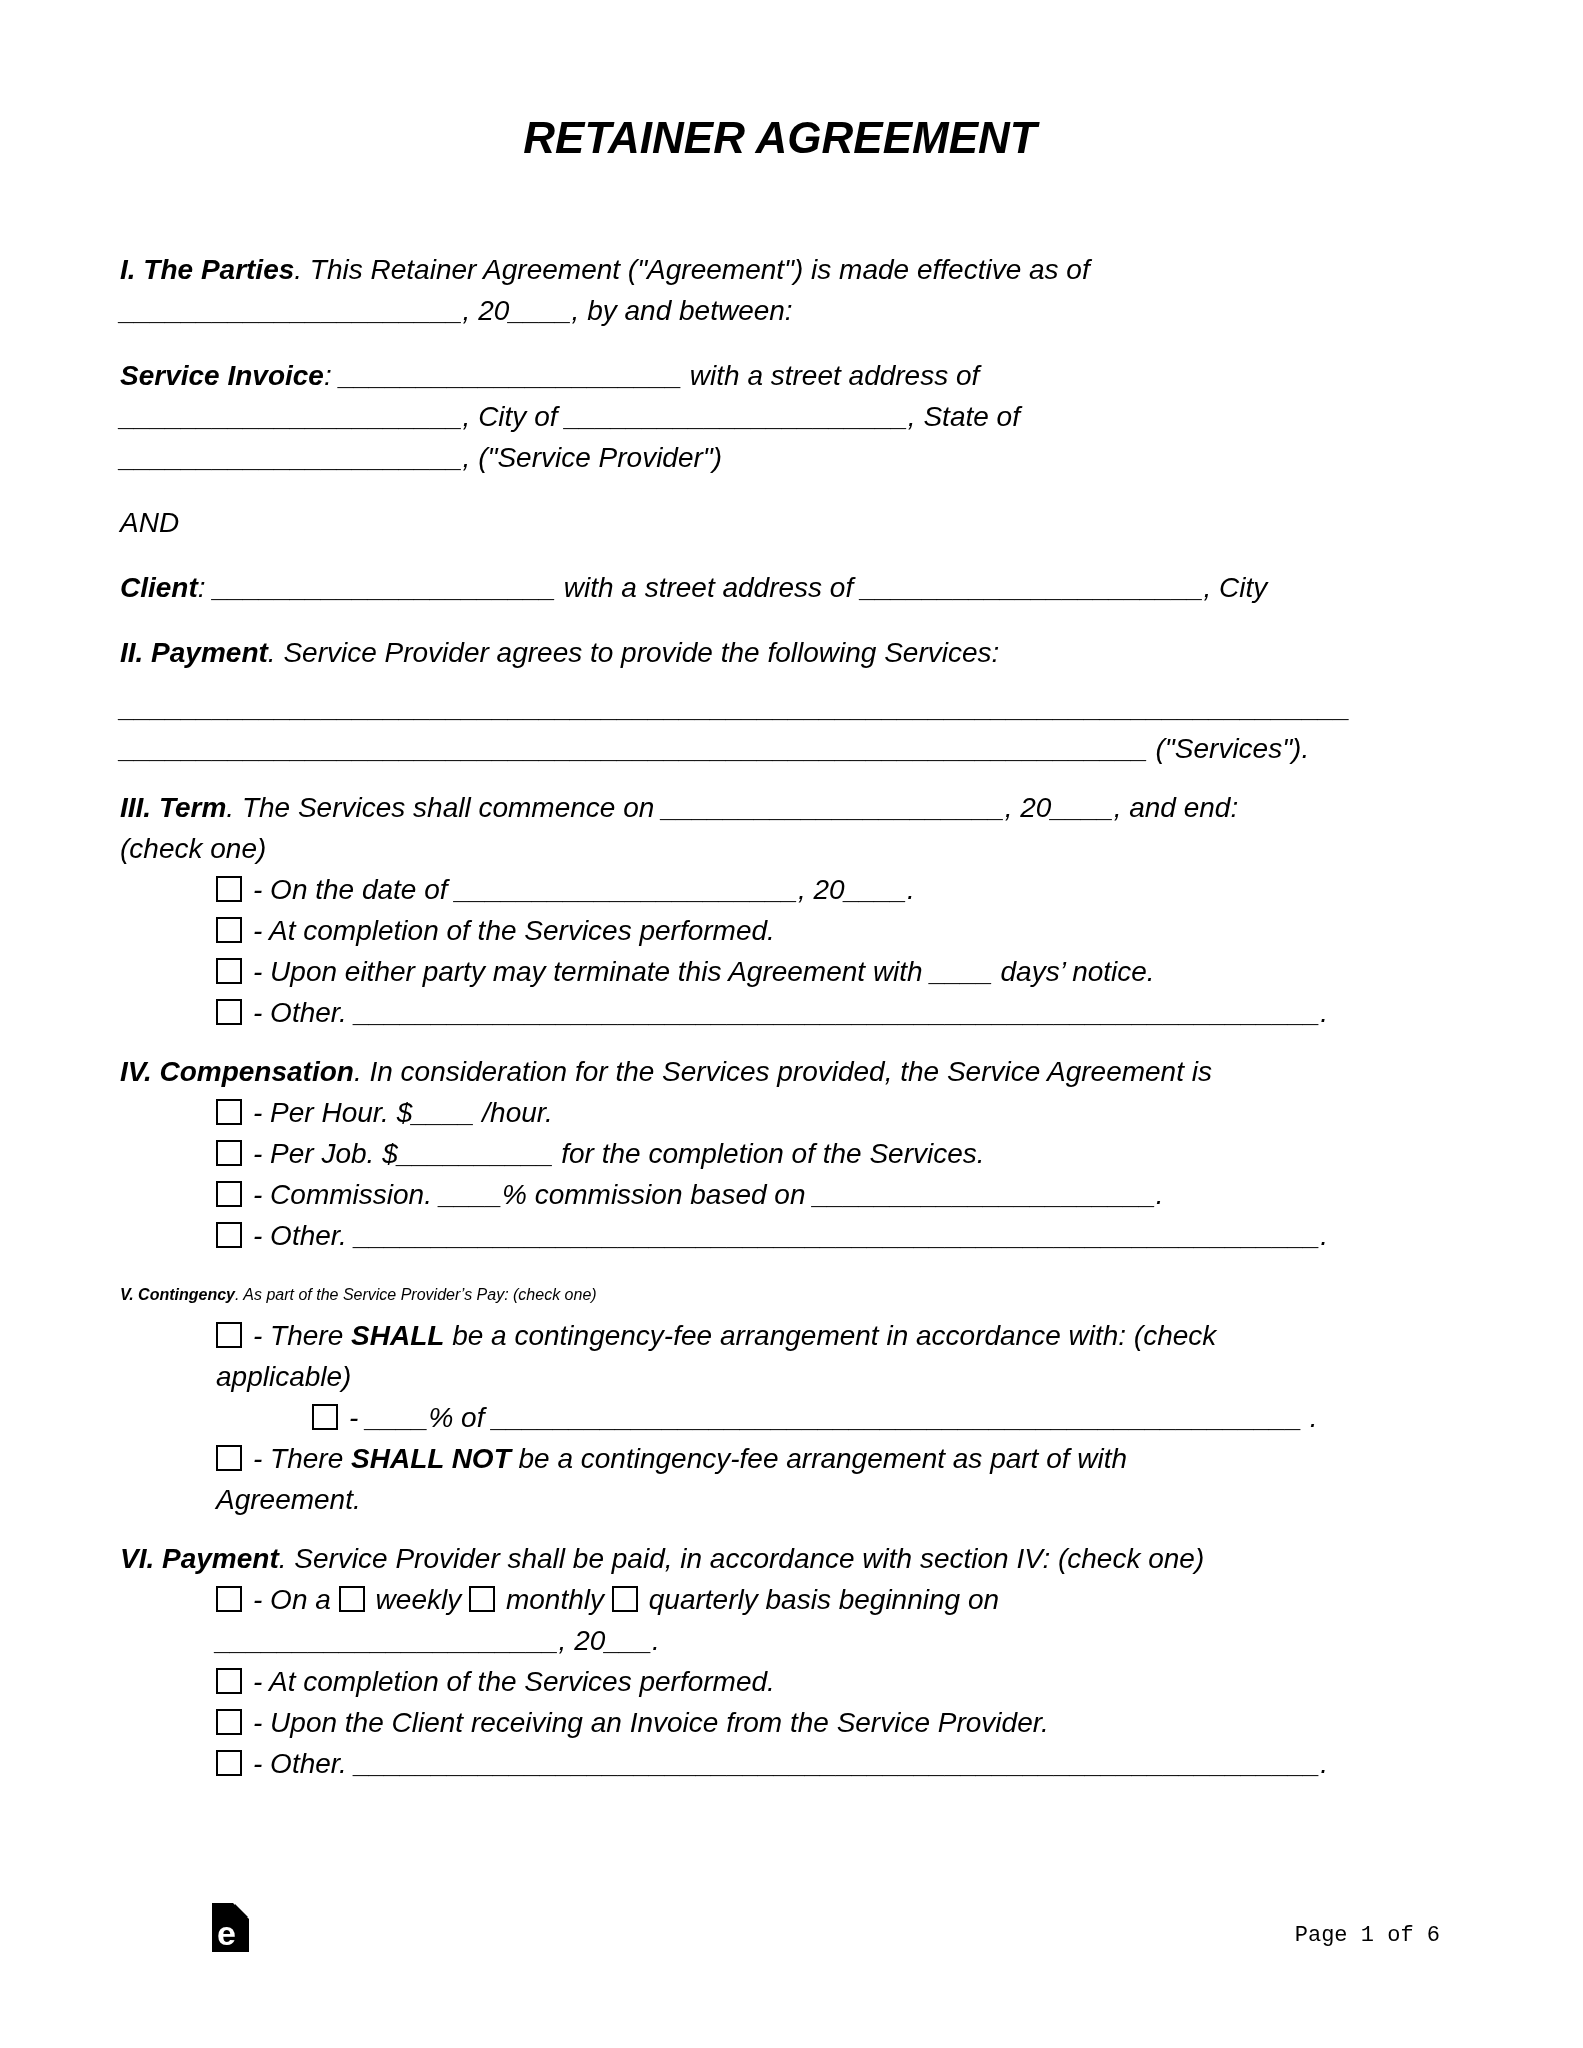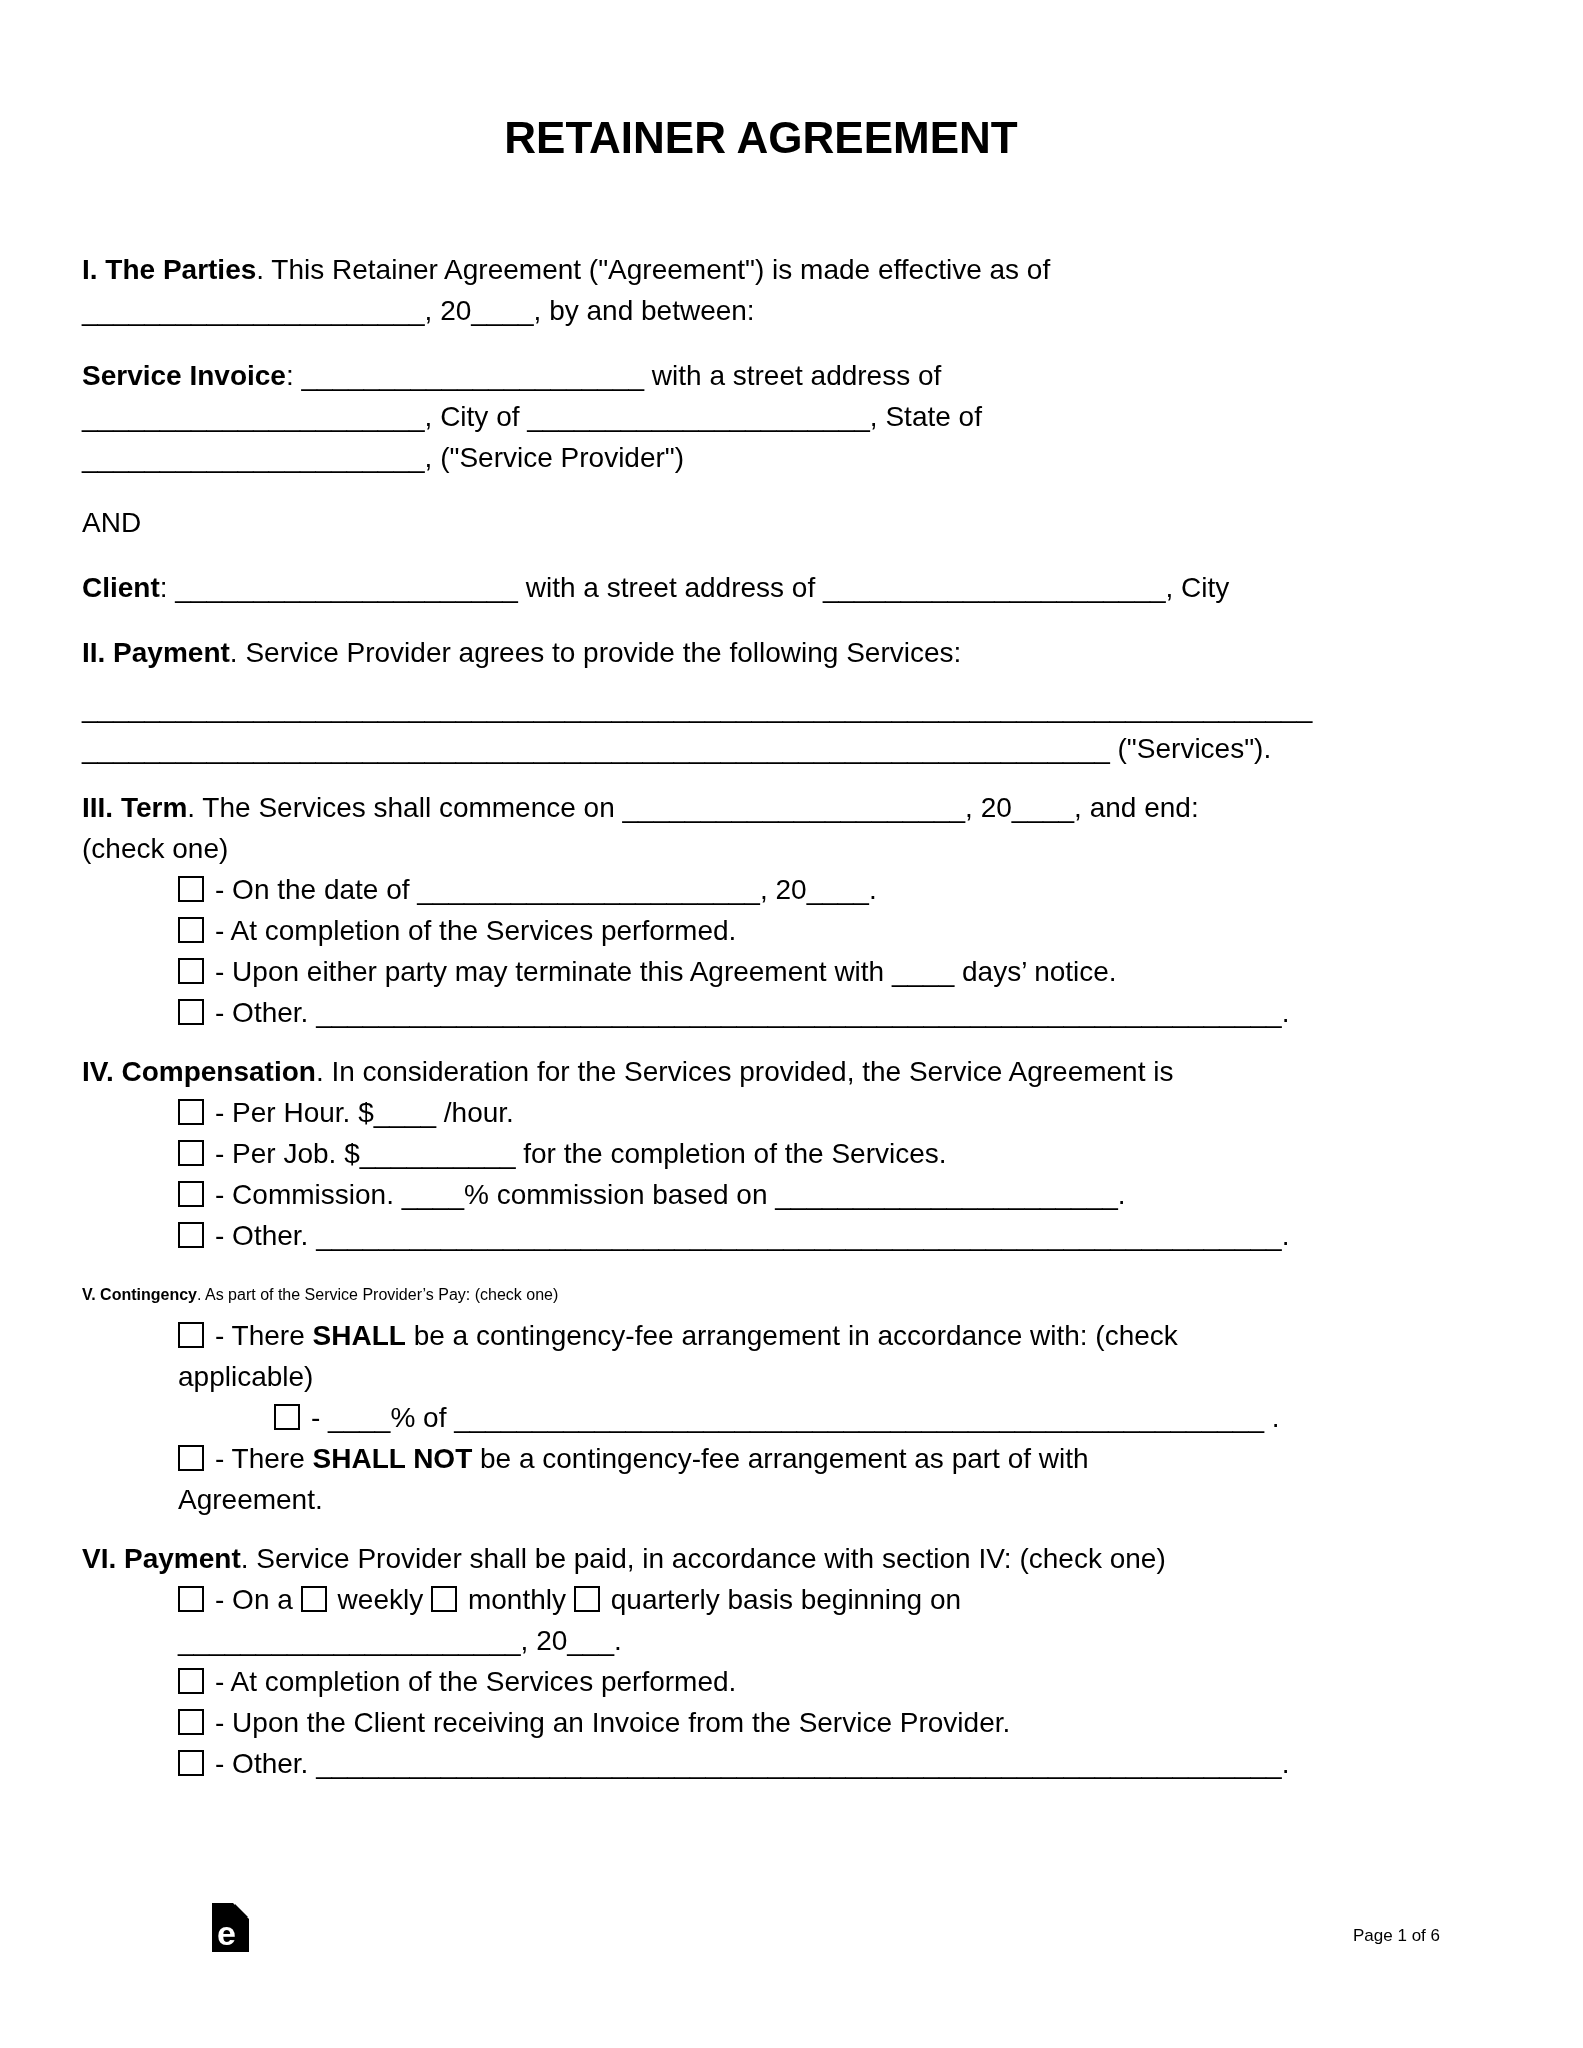--- a/index.html
+++ b/index.html
@@ -3,21 +3,21 @@
 <meta charset="utf-8">
 <style>
   html, body { margin: 0; padding: 0; overflow: hidden; }
   body {
     width: 1583px; height: 2048px;
     background: #ffffff; color: #000000;
     font-family: "Liberation Sans", "DejaVu Sans", sans-serif;
     font-size: 28px; line-height: 41px;
     position: relative;
   }
-  .page { padding: 112px 143px 0 82px; }
+  .page { padding: 112px 143px 0 120px; font-style: italic; }
   .title {
     font-size: 44px; line-height: 52px; font-weight: bold;
     text-align: center; margin: 0 0 85px 0;
   }
   .sec { margin: 0 0 24px 0; }
   .sec-tight { margin: 0 0 18px 0; }
   b { font-weight: bold; }
   .cbrow  { padding-left: 96px; }
   .cbrow2 { padding-left: 192px; }
   .cb {
@@ -44,21 +44,21 @@
   }
   .logo::after {
     content: ""; position: absolute; top: 1px; right: 1px;
     width: 0; height: 0;
     border-bottom: 13px solid #000; border-right: 13px solid transparent;
   }
   .logo-e {
     position: absolute; left: 5px; bottom: 2px;
     color: #fff; font-weight: bold; font-size: 34px; line-height: 34px;
   }
-  .pagenum { font-size: 17px; line-height: 25px; margin-top: 20px; }
+  .pagenum { font-size: 22px; line-height: 25px; margin-top: 20px; font-family: Liberation Mono, monospace; }
 </style>
 </head>
 <body>
 
 <div class="page">
 
   <h1 class="title">RETAINER AGREEMENT</h1>
 
   <div class="sec">
     <div><b>I. The Parties</b><span>. This Retainer Agreement ("Agreement") is made effective as of</span></div>

